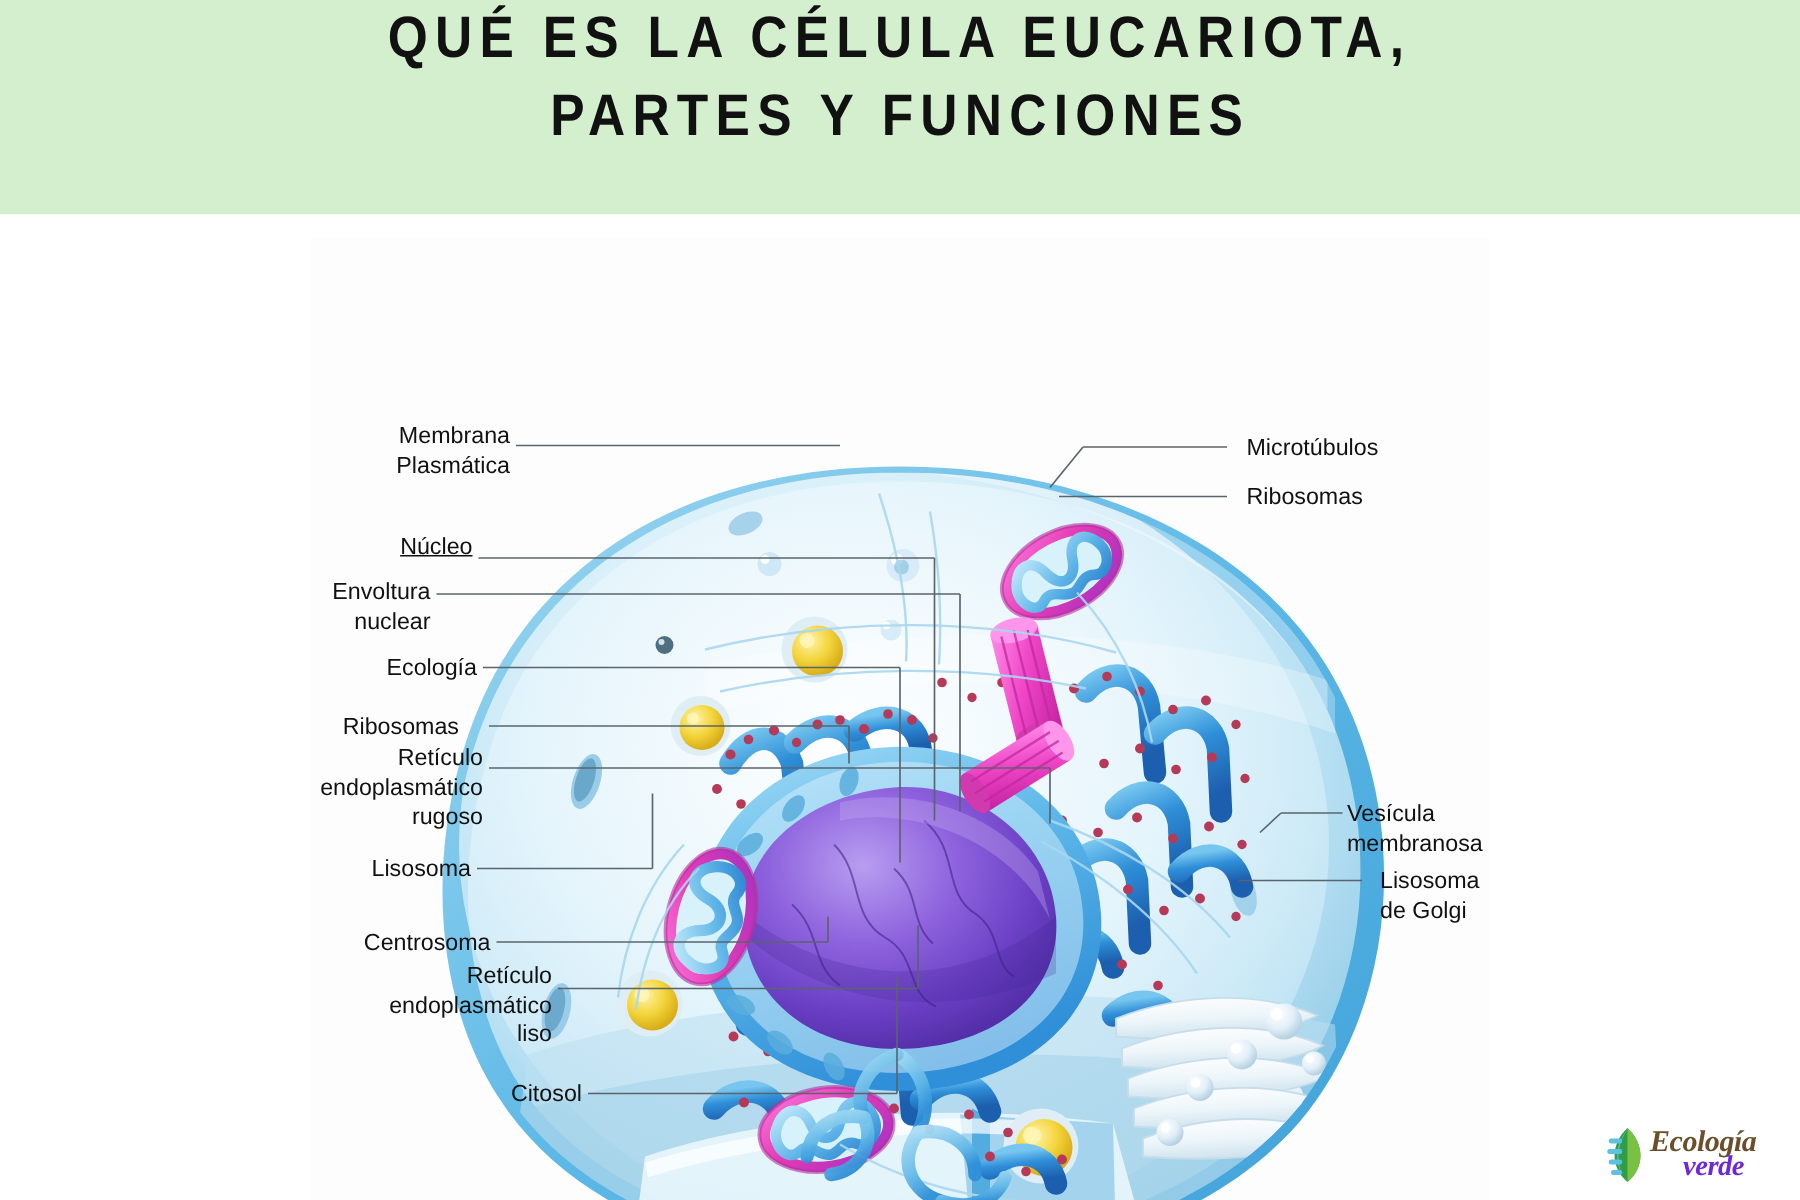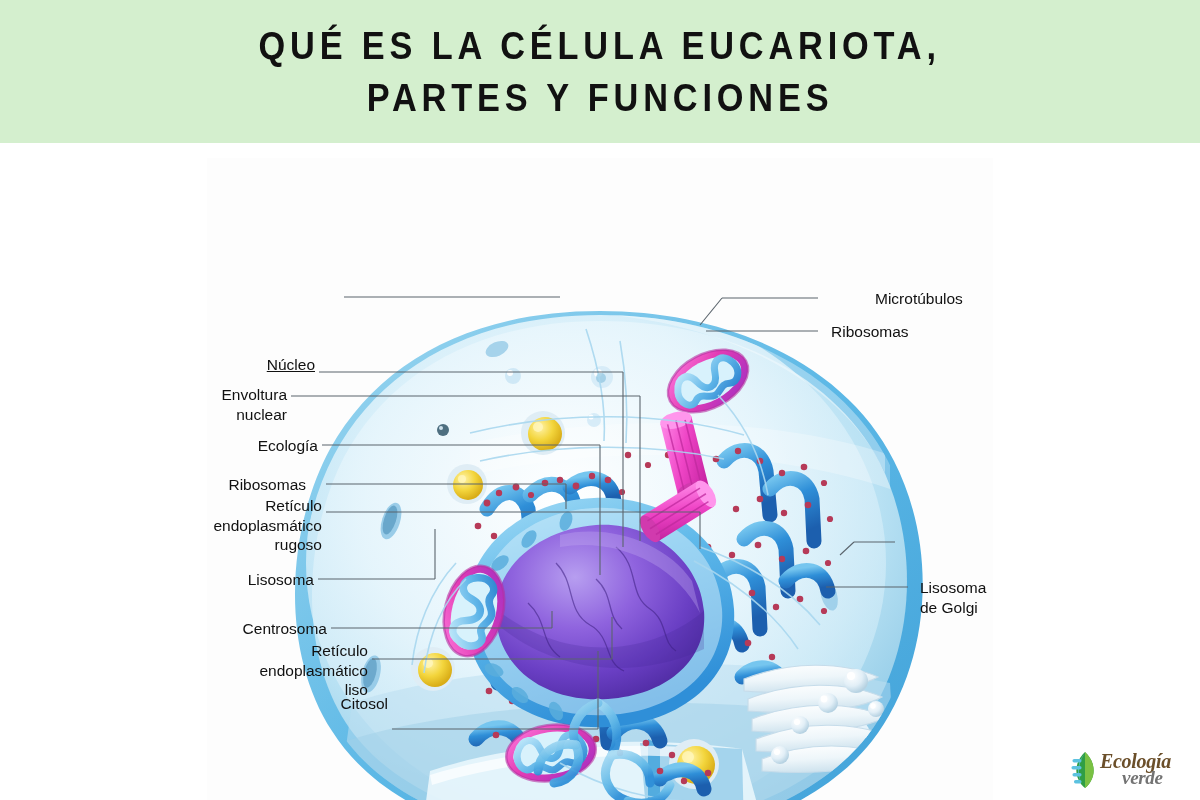--- a/index.html
+++ b/index.html
@@ -18,21 +18,20 @@
 
   
   #banner {
     position: absolute;
     left: 0; top: 0;
     width: 1200px; height: 143px;
     background: #d4efce;
     display: flex;
     flex-direction: column;
     align-items: center;
-    justify-content: center;
   }
   .banner-line {
     color: #111111;
     font-family: "Liberation Sans", sans-serif;
     font-weight: bold;
     font-size: 39px;
     line-height: 52px;
     letter-spacing: 5.5px;
     text-align: center;
     white-space: nowrap;
@@ -88,21 +87,21 @@
     font-style: italic;
     letter-spacing: -0.3px;
   }
   #logo-eco {
     position: absolute; left: 0; top: 0;
     font-size: 20px;
   }
   #logo-verde {
     position: absolute; left: 22px; top: 17px;
     font-size: 19px;
-    color: #737373;
+    color: #6d28d9;
   }
 </style>
 </head>
 <body>
 
 <div id="page">
 
   <div id="banner">
     <div class="banner-line">QUÉ ES LA CÉLULA EUCARIOTA,</div>
     <div class="banner-line">PARTES Y FUNCIONES</div>
@@ -557,37 +556,41 @@
           <line x1="722" y1="155" x2="700" y2="182"></line>
           <line x1="818" y1="188" x2="706" y2="188"></line>
           <line x1="895" y1="399" x2="854" y2="399"></line>
           <line x1="854" y1="399" x2="840" y2="412"></line>
           <line x1="908" y1="444" x2="826" y2="444"></line>
         </g>
 
       </g>
     </svg>
 
+    <div class="label r" style="left:170px; top:138px; width:170px;">Membrana
+Plasmática</div>
     <div class="label r" style="left:170px; top:212px; width:145px;text-decoration:underline;">Núcleo</div>
     <div class="label r" style="left:150px; top:242px; width:137px;">Envoltura
 nuclear</div>
     <div class="label r" style="left:160px; top:293px; width:158px;">Ecología</div>
     <div class="label r" style="left:144px; top:332px; width:162px;">Ribosomas</div>
     <div class="label r" style="left:140px; top:353px; width:182px;">Retículo
 endoplasmático
 rugoso</div>
     <div class="label r" style="left:160px; top:427px; width:154px;">Lisosoma</div>
     <div class="label r" style="left:150px; top:476px; width:177px;">Centrosoma</div>
     <div class="label r" style="left:150px; top:498px; width:218px;">Retículo
 endoplasmático
 liso</div>
-    <div class="label r" style="left:240px; top:551px; width:148px;">Citosol</div>
-
-    <div class="label l" style="left:831px; top:146px; width:180px;margin-left:44px;">Microtúbulos</div>
+    <div class="label r" style="left:240px; top:577px; width:148px;">Citosol</div>
+
+    <div class="label l" style="left:831px; top:146px; width:180px;">Microtúbulos</div>
     <div class="label l" style="left:831px; top:179px; width:180px;">Ribosomas</div>
+    <div class="label l" style="left:898px; top:390px; width:150px;">Vesícula
+membranosa</div>
     <div class="label l" style="left:920px; top:435px; width:150px;">Lisosoma
 de Golgi</div>
   </div>
 
   <div id="logo">
     <svg width="30" height="42" viewBox="0 0 30 42" style="position:absolute;left:0;top:2px;">
       <path d="M15,2 C26,12 27,28 15,38 C3,28 4,12 15,2 Z" fill="#2f9e44"></path>
       <path d="M15,2 C26,12 27,28 15,38 Z" fill="#7ac143"></path>
       <path d="M15,3 C8,11 6,23 11,32 C7,22 9,11 15,3 Z" fill="#5cc2e0"></path>
       <rect x="2.5" y="9" width="9" height="3.4" rx="1.6" fill="#5cc2e0"></rect>

